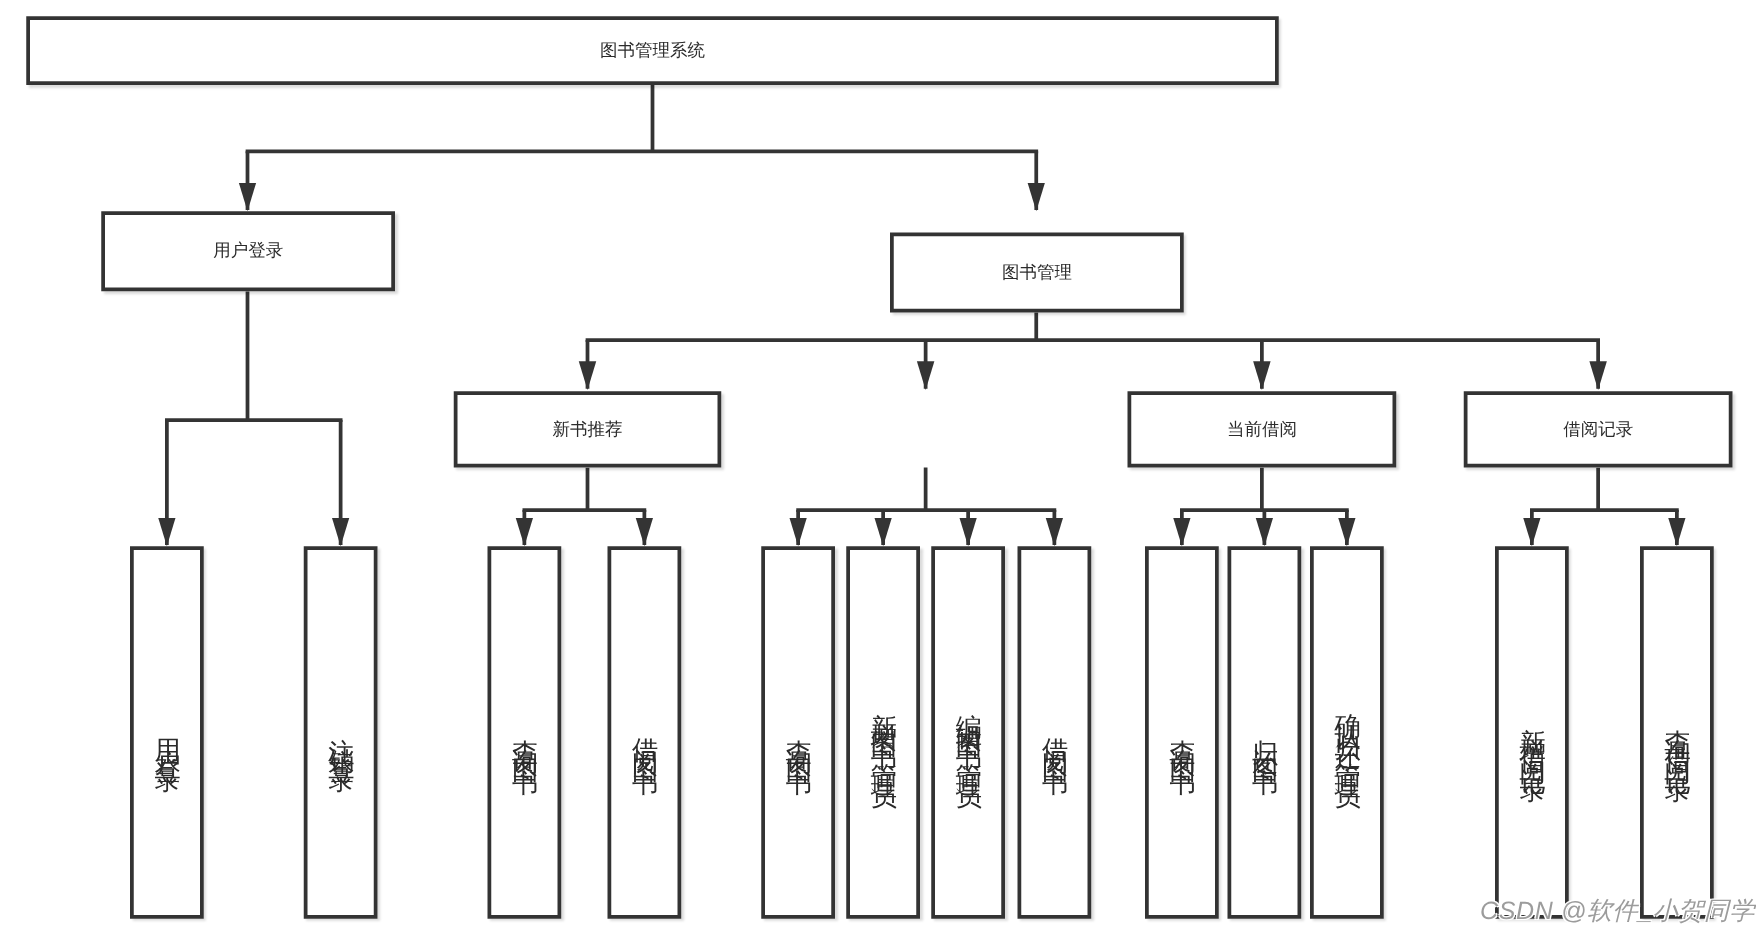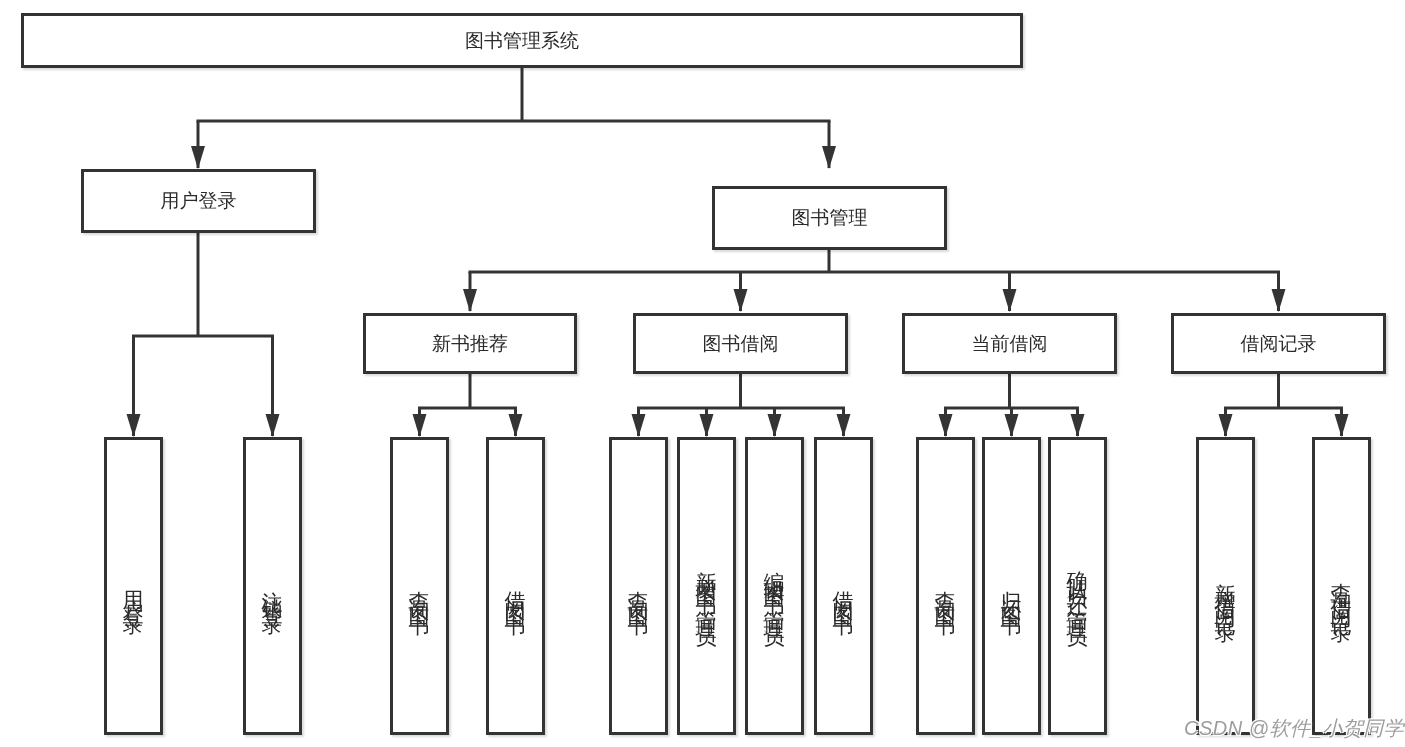--- a/index.html
+++ b/index.html
@@ -19,21 +19,21 @@
   }
   .hbox {
     position: absolute;
     box-sizing: border-box;
     background: #ffffff;
     border: 3px solid #333333;
     box-shadow: 2px 2px 2px rgba(0,0,0,0.15);
     display: flex;
     align-items: center;
     justify-content: center;
-    font-size: 19px;
+    font-size: 14px;
     color: #2b2b2b;
     white-space: nowrap;
   }
   .vbox {
     position: absolute;
     top: 437px;
     width: 59px;
     height: 298px;
     box-sizing: border-box;
     background: #ffffff;
@@ -134,23 +134,20 @@
   <div class="hbox" style="left:81px; top:169px; width:235px; height:64px;">
     <span>用户登录</span>
   </div>
   <div class="hbox" style="left:712px; top:186px; width:235px; height:64px;">
     <span>图书管理</span>
   </div>
 
   <div class="hbox" style="left:363px; top:313px; width:214px; height:61px;">
     <span>新书推荐</span>
   </div>
-  <div class="hbox" style="left:633px; top:313px; width:215px; height:61px;">
-    <span>图书借阅</span>
-  </div>
   <div class="hbox" style="left:902px; top:313px; width:215px; height:61px;">
     <span>当前借阅</span>
   </div>
   <div class="hbox" style="left:1171px; top:313px; width:215px; height:61px;">
     <span>借阅记录</span>
   </div>
 
   <div class="vbox" style="left:104px;">
     <span class="vtext">用户登录</span>
   </div>

